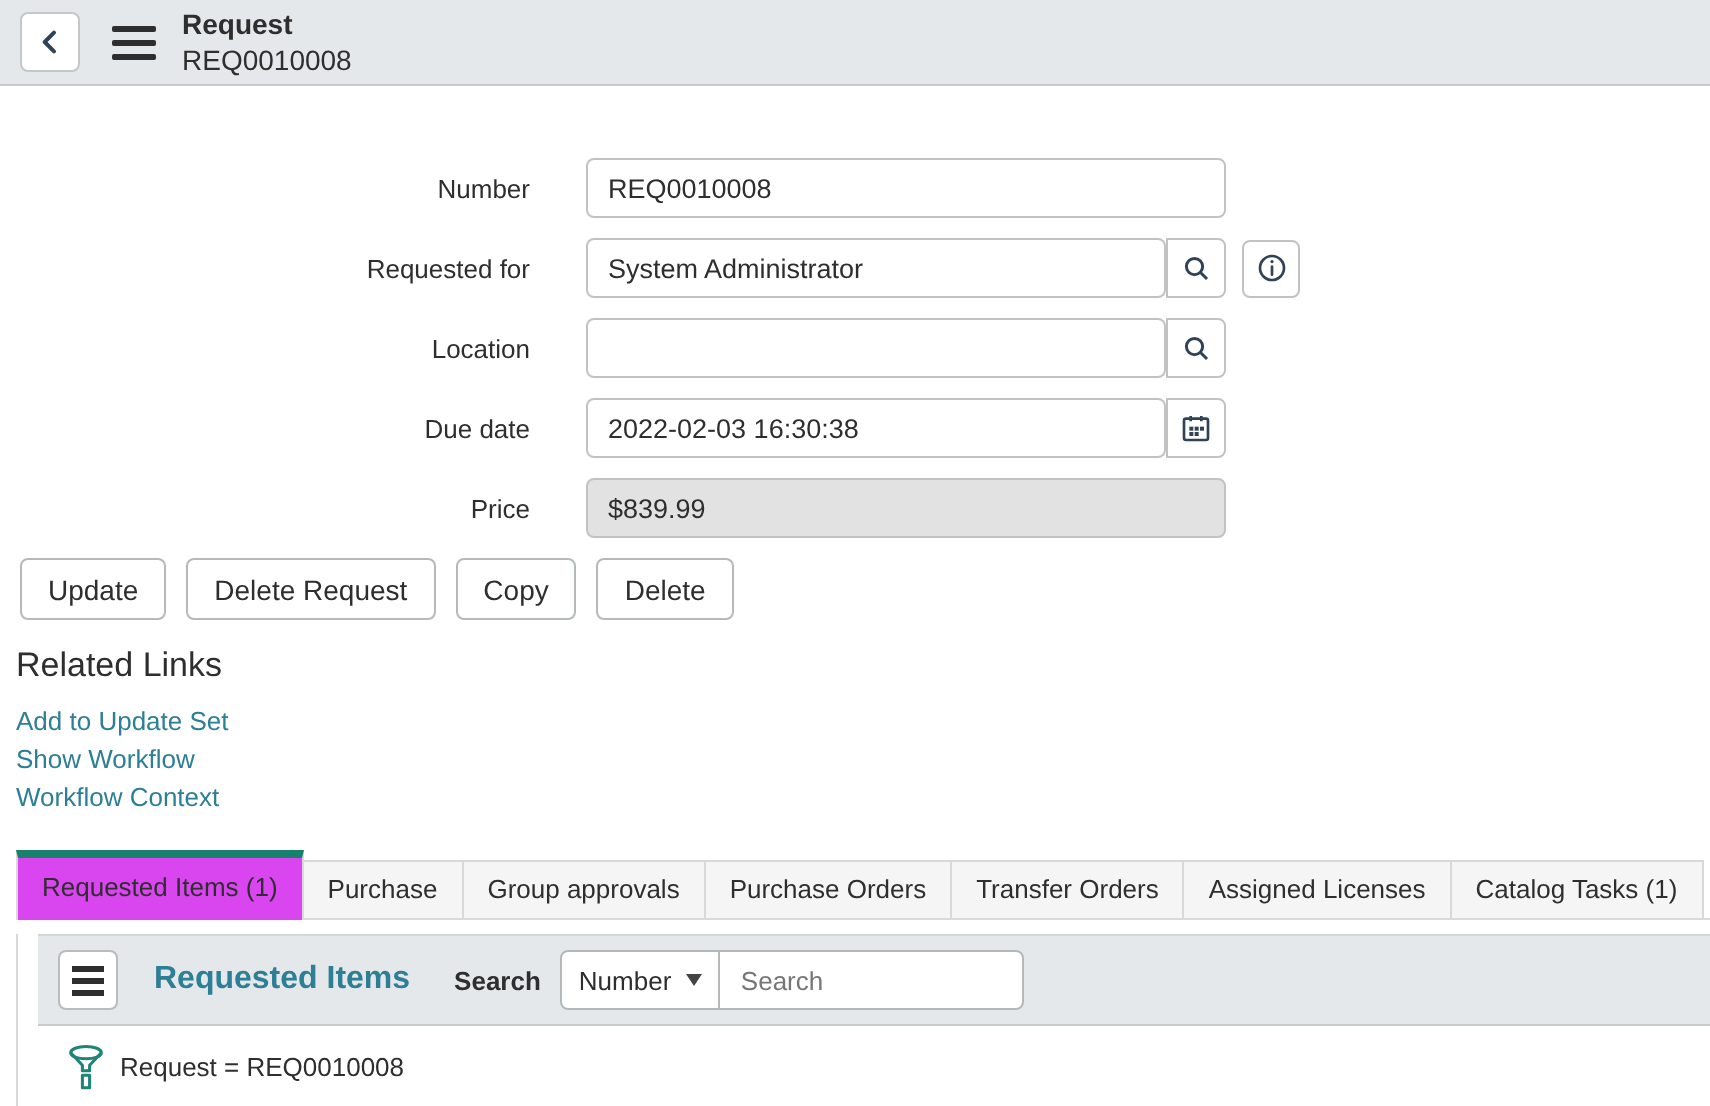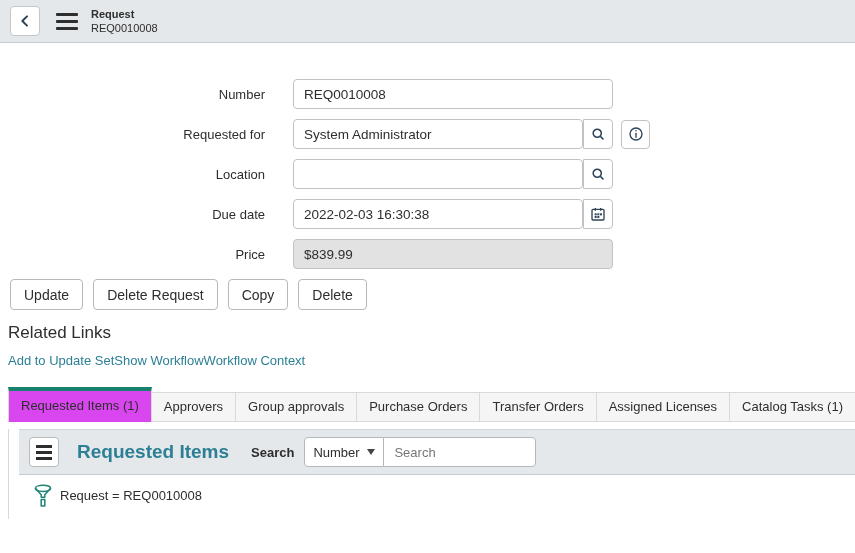--- a/index.html
+++ b/index.html
@@ -6,21 +6,21 @@
   html,body { width:855px; height:553px; overflow:hidden; background:#fff;
     font-family:"Liberation Sans","DejaVu Sans",sans-serif; font-size:13px; color:#2e2e2e; }
 
   
   .app-header { height:43px; background:#e5e8ea; border-bottom:1px solid #c7cbce;
     display:flex; align-items:center; padding-left:10px; }
   .back-btn { width:30px; height:30px; background:#fff; border:1px solid #c3c7ca; border-radius:4px;
     display:flex; align-items:center; justify-content:center; cursor:pointer; }
   .top-burger { margin-left:16px; width:22px; display:flex; flex-direction:column; gap:4px; cursor:pointer; }
   .top-burger span { display:block; height:3px; background:#2e2e2e; border-radius:1px; }
-  .hdr-titles { margin-left:13px; line-height:1.3; font-size:11px; }
+  .hdr-titles { margin-left:13px; line-height:1.3; font-size:14px; }
   .hdr-titles .t1 { font-weight:bold; }
 
   
   .form-area { padding-top:36px; }
   .frow { display:flex; align-items:center; margin-bottom:10px; height:30px; }
   .flabel { width:293px; padding-right:28px; text-align:right; color:#2e2e2e; }
   .fvalue { display:flex; align-items:center; }
   input.txt { height:30px; border:1px solid #c2c2c2; border-radius:4px; padding:0 10px;
     font-family:inherit; font-size:13.5px; color:#2e2e2e; background:#fff; }
   .w-full { width:320px; }
@@ -32,40 +32,40 @@
   input.readonly { background:#e2e2e2; color:#2e2e2e; }
 
   
   .btn-row { margin:8px 0 0 10px; display:flex; gap:10px; }
   .btn { height:31px; padding:0 13px; background:#fff; border:1px solid #b6b9bb; border-radius:4px;
     font-family:inherit; font-size:14px; color:#2e2e2e; cursor:pointer; }
 
   
   .related { margin:13px 0 0 8px; }
   .related h2 { font-size:17px; font-weight:400; color:#2e2e2e; }
-  .rlinks { margin-top:8px; display:flex; flex-direction:row; }
+  .rlinks { margin-top:8px; display:flex; flex-direction:column; }
   .rlinks a { color:#2c7f95; text-decoration:none; line-height:19px; cursor:pointer; }
 
   
   .tabs-wrap { margin-left:8px; margin-top:17px; }
   .tabstrip { display:flex; align-items:flex-end; border-bottom:1px solid #d9d9d9; }
   .tab { background:#f5f5f5; border:1px solid #d9d9d9; border-bottom:none; padding:6px 12px 7px;
     margin-right:-1px; cursor:pointer; white-space:nowrap; }
   .tab.active { background:#d946ef; border-top:4px solid #17816d; padding-top:7px; padding-bottom:9px;
     margin-bottom:-1px; }
 
   
   .tab-panel { border-left:1px solid #d9d9d9; min-height:90px; }
   .list-header { margin-left:10px; margin-top:7px; height:46px; background:#e5e8ea;
     border-top:1px solid #d2d7da; border-bottom:1px solid #c6cbce;
     display:flex; align-items:center; padding-left:10px; }
   .list-burger { width:30px; height:30px; background:#fff; border:1px solid #b9bcbe; border-radius:4px;
     display:flex; flex-direction:column; align-items:center; justify-content:center; gap:3px; cursor:pointer; }
   .list-burger span { display:block; width:16px; height:3px; background:#2e2e2e; }
-  .list-title { margin-left:18px; color:#2c7f95; font-weight:bold; font-size:19px; cursor:pointer; }
+  .list-title { margin-left:18px; color:#2c7f95; font-weight:bold; font-size:16px; cursor:pointer; }
   .search-label { margin-left:22px; font-weight:bold; }
   .field-select { margin-left:10px; width:80px; height:30px; background:#fff; border:1px solid #b5b8ba;
     border-radius:4px 0 0 4px; display:flex; align-items:center; justify-content:space-between;
     padding:0 8px; cursor:pointer; }
   .caret { width:0; height:0; border-left:4.5px solid transparent; border-right:4.5px solid transparent;
     border-top:6px solid #444; }
   .list-search { width:153px; height:30px; margin-left:-1px; border:1px solid #b5b8ba;
     border-radius:0 4px 4px 0; padding:0 10px; font-family:inherit; font-size:13px; color:#2e2e2e; }
   .list-search::placeholder { color:#767676; }
 
@@ -184,21 +184,21 @@
   <div class="rlinks">
     <a>Add to Update Set</a>
     <a>Show Workflow</a>
     <a>Workflow Context</a>
   </div>
 </div>
 
 <div class="tabs-wrap">
   <div class="tabstrip">
     <div class="tab active">Requested Items (1)</div>
-    <div class="tab">Approvers</div>
+    <div class="tab">Purchase</div>
     <div class="tab">Group approvals</div>
     <div class="tab">Purchase Orders</div>
     <div class="tab">Transfer Orders</div>
     <div class="tab">Assigned Licenses</div>
     <div class="tab">Catalog Tasks (1)</div>
   </div>
 
   <div class="tab-panel">
     <div class="list-header">
       <div class="list-burger">

